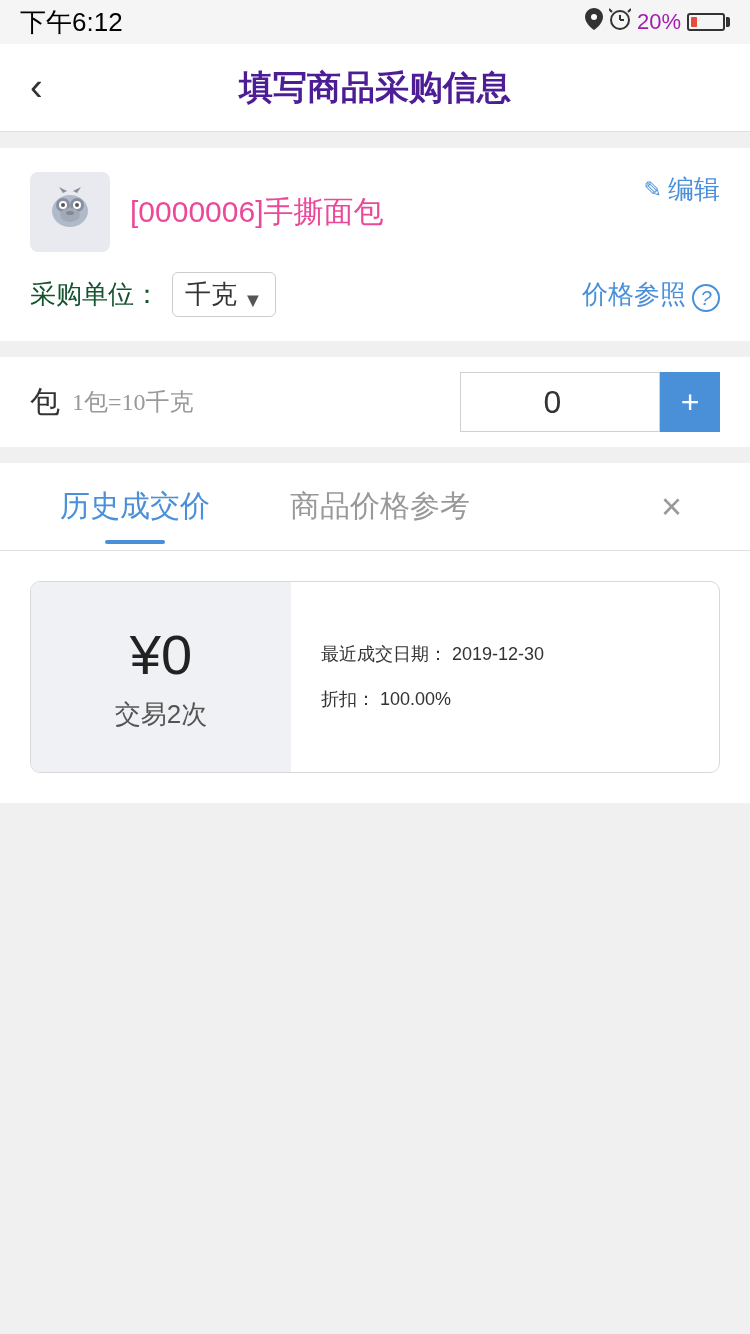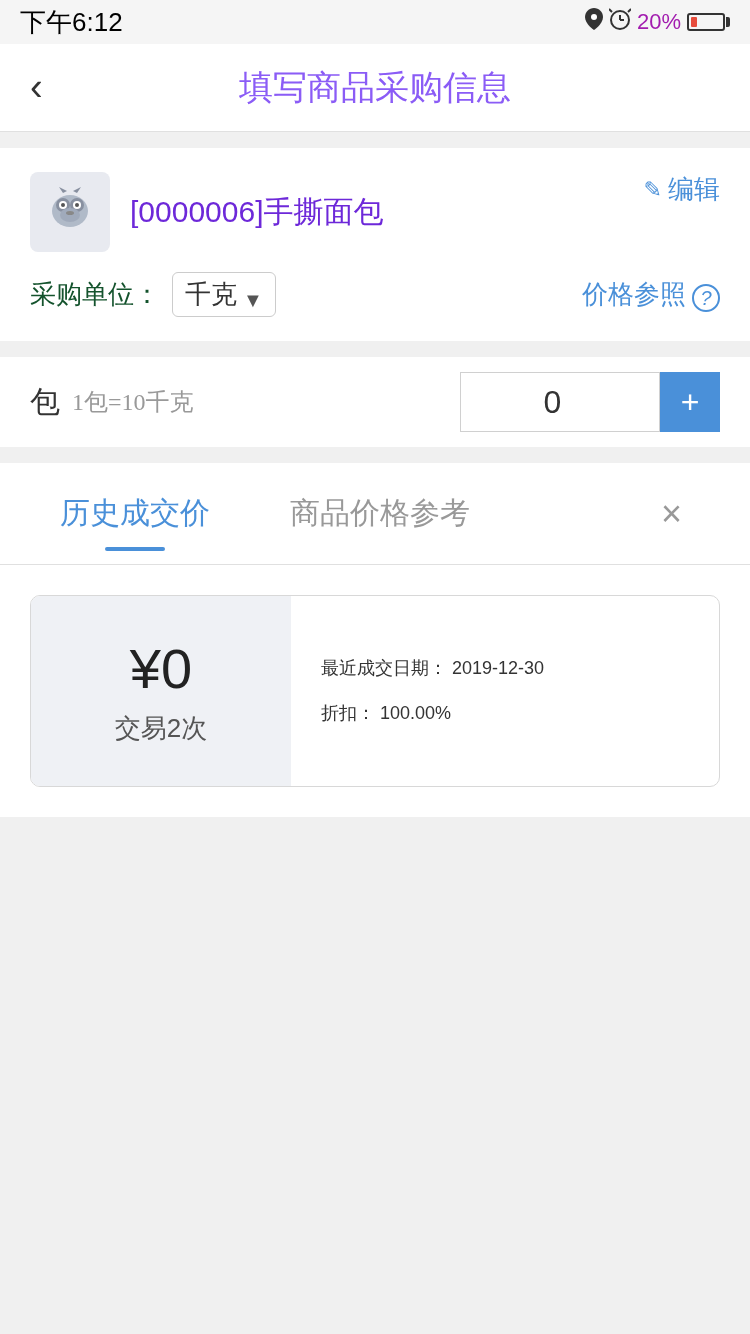--- a/index.html
+++ b/index.html
@@ -86,22 +86,22 @@
       font-size: 38px;
       color: #333;
       cursor: pointer;
       font-weight: 300;
     }
     .nav-title {
       position: absolute;
       left: 50%;
       transform: translateX(-50%);
       font-size: 34px;
-      font-weight: 400;
-      color: #8b5cf6;
+      font-weight: 700;
+      color: #4c1d95;
     }
 
     
     .product-card {
       background: #fff;
       margin-top: 16px;
       padding: 24px 30px;
     }
     .product-header {
       display: flex;
@@ -123,21 +123,21 @@
       align-items: center;
       justify-content: center;
       flex-shrink: 0;
     }
     .owl-icon {
       font-size: 36px;
       color: #8890a0;
     }
     .product-name {
       font-size: 30px;
-      color: #6d28d9;
+      color: #ec4899;
       font-weight: 500;
     }
     .edit-link {
       display: flex;
       align-items: center;
       gap: 6px;
       color: #4a90d9;
       font-size: 26px;
       cursor: pointer;
     }
@@ -248,21 +248,21 @@
     .tab-panel {
       background: #fff;
       margin-top: 16px;
     }
     .tab-bar {
       display: flex;
       align-items: center;
       justify-content: space-between;
       padding: 0 60px;
       border-bottom: 1px solid #e0e0e0;
-      height: 102px;
+      height: 88px;
     }
     .tab-items {
       display: flex;
       align-items: center;
       gap: 80px;
       flex: 1;
     }
     .tab-item {
       display: flex;
       flex-direction: column;

